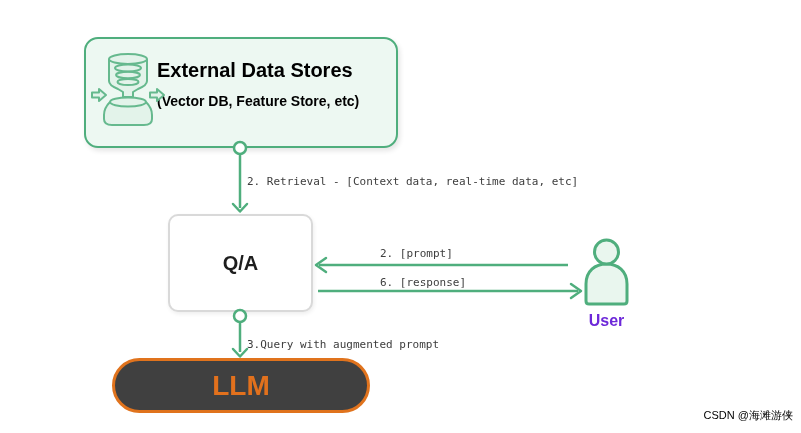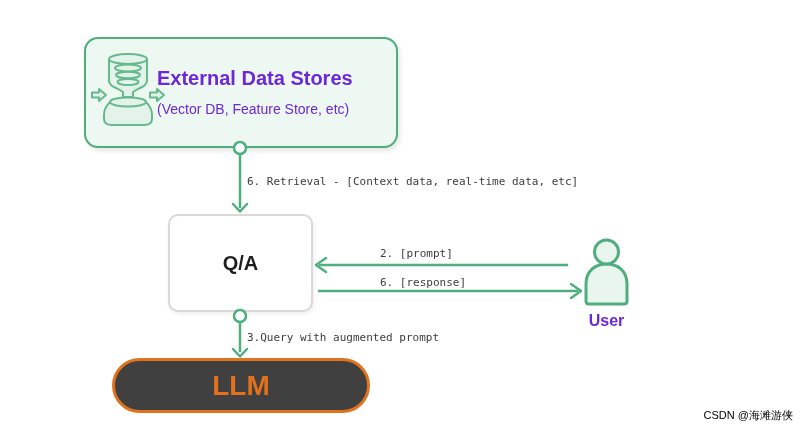--- a/index.html
+++ b/index.html
@@ -6,44 +6,44 @@
   .canvas{
     position:relative;width:801px;height:433px;background:#ffffff;
     font-family:"Liberation Sans",sans-serif;overflow:hidden;
   }
   .node{position:absolute;box-sizing:border-box;}
   .external{
     left:84px;top:37px;width:314px;height:111px;
     background:#edf8f2;border:2.5px solid #4fae7d;border-radius:14px;
     box-shadow:2px 3px 5px rgba(0,0,0,0.10);
   }
-  .ext-text{position:absolute;left:71px;top:27px;color:#6d28d9;}
+  .ext-text{position:absolute;left:71px;top:19px;color:#000000;}
   .ext-title{font-size:20px;font-weight:bold;line-height:1.2;}
-  .ext-subtitle{font-size:14px;font-weight:normal;margin-top:11px;}
+  .ext-subtitle{font-size:14px;font-weight:bold;margin-top:11px;}
   .qa{
     left:168px;top:214px;width:145px;height:98px;
     background:#ffffff;border:2px solid #d9d9d9;border-radius:10px;
     display:flex;align-items:center;justify-content:center;text-align:right;
     font-size:20px;font-weight:bold;line-height:1.3;color:#1e1e1e;
     box-shadow:1px 2px 4px rgba(0,0,0,0.07);
   }
   .llm{
     left:112px;top:358px;width:258px;height:55px;
     background:#404040;border:3px solid #e0731d;border-radius:28px;
     display:flex;align-items:center;justify-content:center;
     font-size:28px;font-weight:bold;color:#e2711d;
   }
   .edge-label{
     position:absolute;font-family:"DejaVu Sans Mono",monospace;
     font-size:11px;color:#3d3d3d;white-space:nowrap;
   }
   #lbl-retrieval{left:247px;top:175px;}
   #lbl-prompt{left:380px;top:247px;}
   #lbl-response{left:380px;top:276px;}
-  #lbl-query{left:247px;top:331px;}
+  #lbl-query{left:247px;top:338px;}
   .user-label{
     position:absolute;left:566px;top:312px;width:81px;text-align:center;
     font-size:16px;font-weight:bold;color:#6d28d9;
   }
   .watermark{
     position:absolute;right:8px;bottom:10px;
     font-size:11px;color:#000000;
   }
   svg.overlay{position:absolute;left:0;top:0;pointer-events:none;}
 </style>
@@ -109,21 +109,21 @@
     </g>
 
     <g stroke="#4fae7d" stroke-width="3" fill="#e9f6ee">
       <path d="M586,301 L586,284 C586,271 595,264 606.5,264 C618,264 627,271 627,284 L627,301
                C627,303 626,304 624,304 L589,304 C587,304 586,303 586,301 Z"></path>
       <circle cx="606.5" cy="252" r="12"></circle>
     </g>
   </svg>
 
   <div class="edge-label" id="lbl-prompt">2. [prompt]</div>
-  <div class="edge-label" id="lbl-retrieval">6. Retrieval - [Context data, real-time data, etc]</div>
+  <div class="edge-label" id="lbl-retrieval">2. Retrieval - [Context data, real-time data, etc]</div>
   <div class="edge-label" id="lbl-query">3.Query with augmented prompt</div>
   <div class="edge-label" id="lbl-response">6. [response]</div>
 
   <div class="user-label">User</div>
 
   <div class="watermark">CSDN @海滩游侠</div>
 
 </div>
 
 </body></html>

